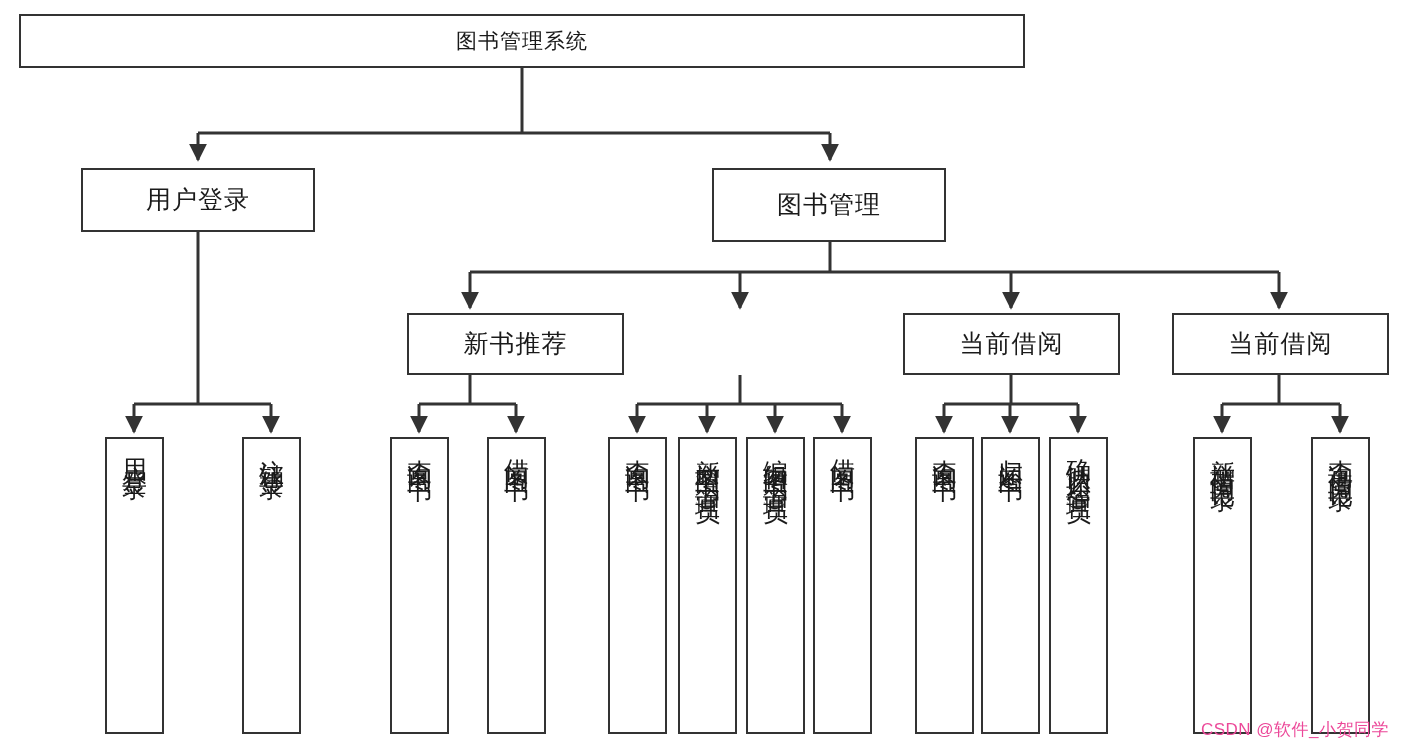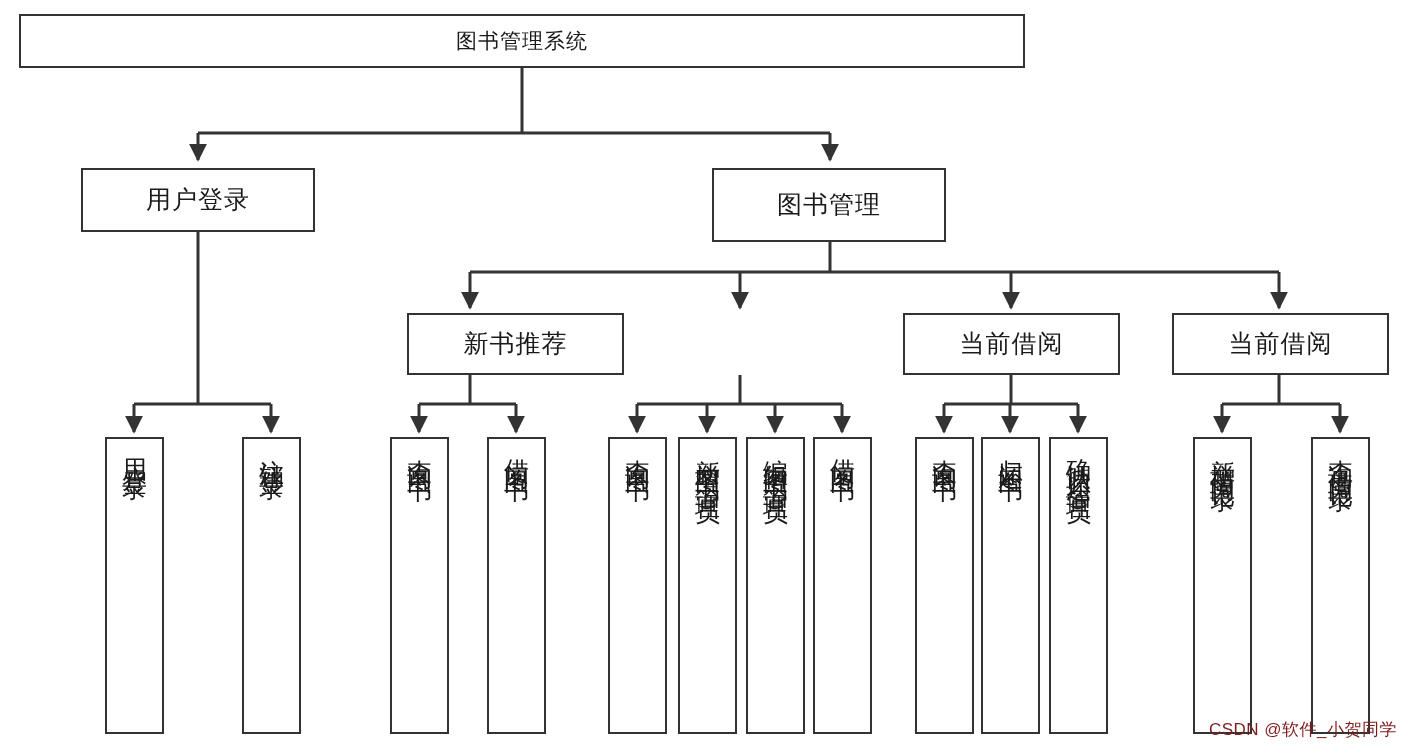--- a/index.html
+++ b/index.html
@@ -61,24 +61,24 @@
     text-orientation: upright;
     font-size: 25px;
     line-height: 1;
     letter-spacing: 6px;
     white-space: nowrap;
     margin: 0 auto;
     display: block;
   }
   #watermark {
     position: absolute;
-    right: 8px;
+    right: 16px;
     bottom: 6px;
     font-size: 17px;
-    color: #7f1d1d;
+    color: #ec4899;
     letter-spacing: 0.5px;
     z-index: 3;
     white-space: nowrap;
   }
 </style>
 </head>
 <body>
 
 <div id="canvas">
 

